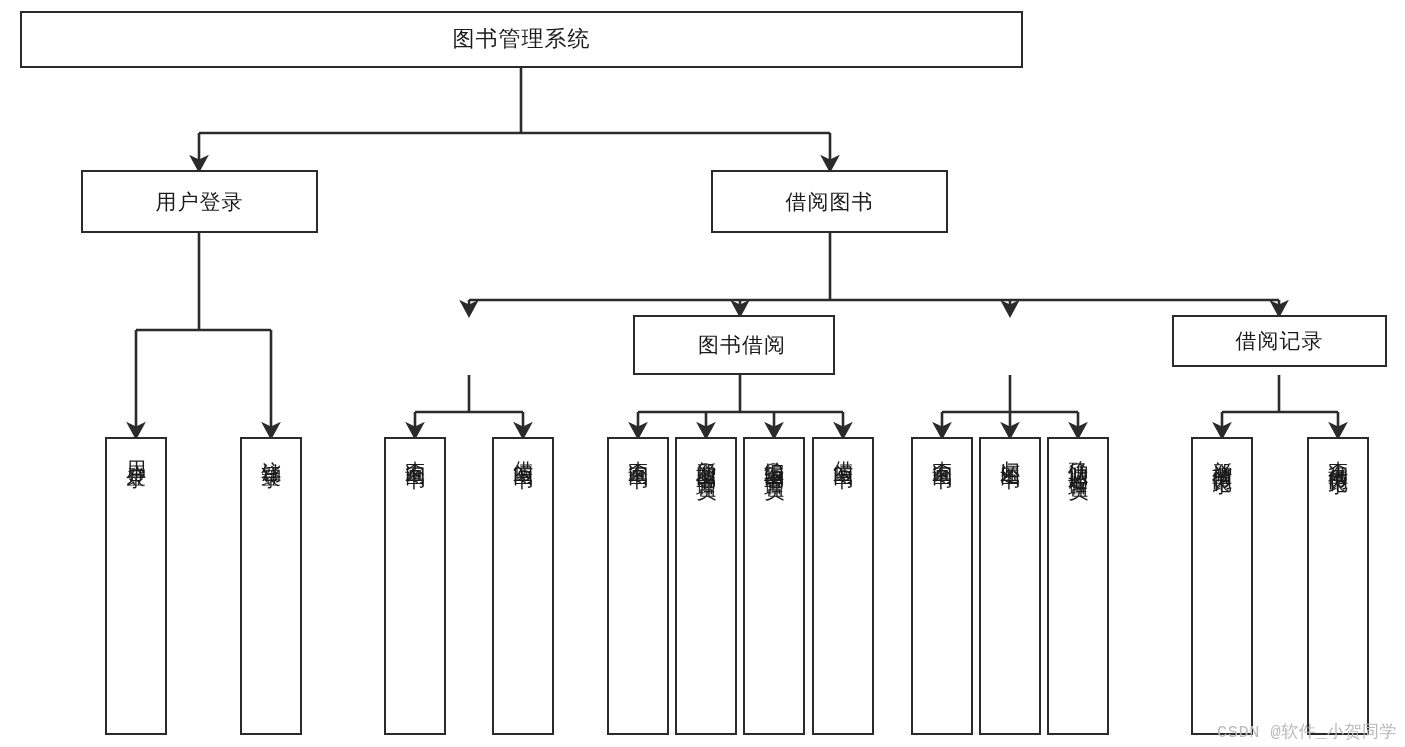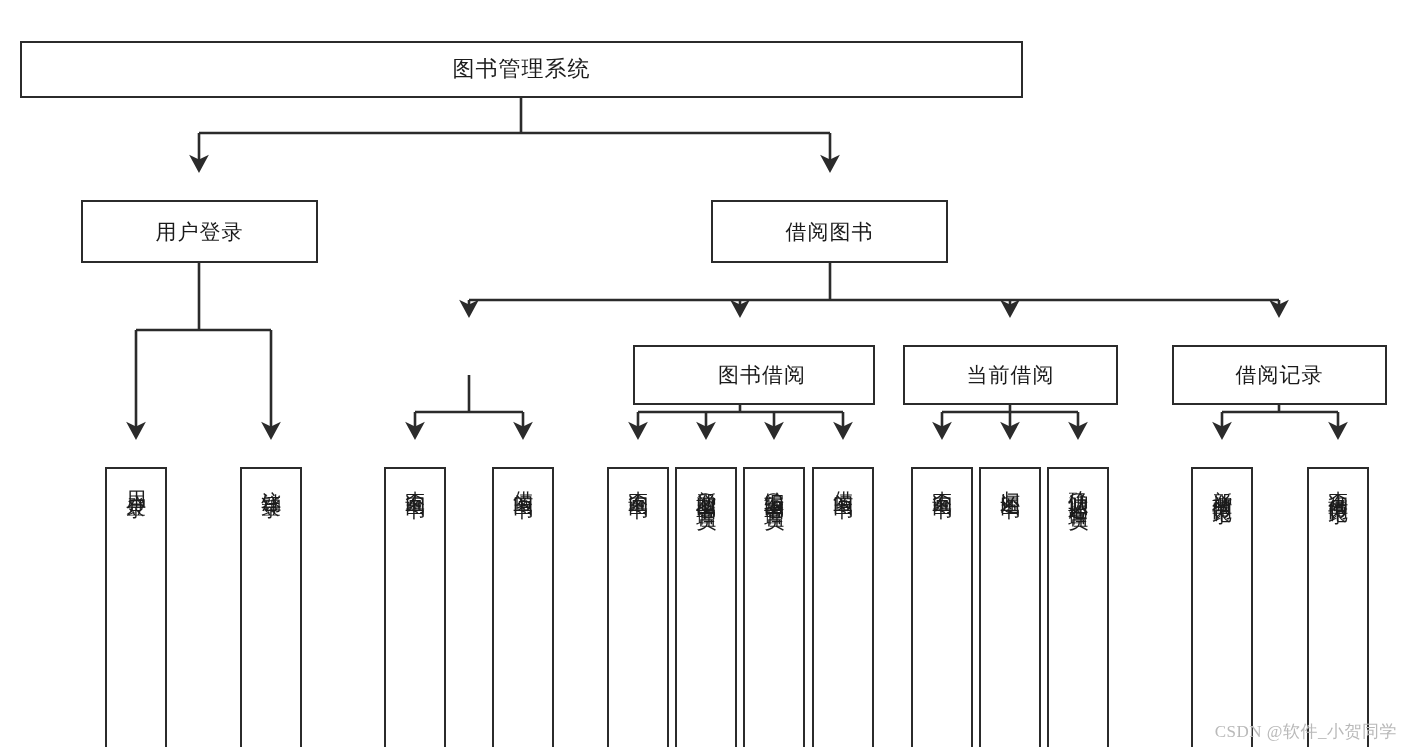--- a/index.html
+++ b/index.html
@@ -31,21 +31,20 @@
   }
   .node {
     position: absolute;
     box-sizing: border-box;
     background: #ffffff;
     border: 2.5px solid #2b2b2b;
     display: flex;
     align-items: center;
     justify-content: center;
     color: #1b1b1b;
-    margin-top: 30px;
   }
   .node-label {
     display: block;
     text-align: center;
     white-space: nowrap;
     letter-spacing: 1px;
   }
   
   .node.h .node-label {
     font-size: 21px;
@@ -69,21 +68,21 @@
     white-space: nowrap;
   }
   .watermark {
     position: absolute;
     right: 8px;
     bottom: 4px;
     font-size: 17px;
     color: #b9b9b9;
     white-space: nowrap;
     letter-spacing: 0.5px;
-    font-family: Liberation Serif, serif;
+    font-family: Liberation Mono, monospace;
   }
 </style>
 </head>
 <body>
 
 <div id="diagram-root">
 
   <svg id="edge-layer" width="1405" height="747" viewBox="0 0 1405 747" xmlns="http://www.w3.org/2000/svg">
     <defs>
       <marker id="arrowhead" markerWidth="9" markerHeight="9" refX="3.2" refY="4.2" orient="auto" markerUnits="strokeWidth">
@@ -138,27 +137,24 @@
     <span class="node-label">图书管理系统</span>
   </div>
 
   <div class="node h" style="left:81px; top:170px; width:237px; height:63px;">
     <span class="node-label">用户登录</span>
   </div>
   <div class="node h" style="left:711px; top:170px; width:237px; height:63px;">
     <span class="node-label">借阅图书</span>
   </div>
 
-  <div class="node h" style="left:633px; top:315px; width:242px; height:60px;padding-left:16px;">
+  <div class="node h" style="left:633px; top:315px; width:202px; height:60px;padding-left:16px;">
     <span class="node-label">图书借阅</span>
   </div>
-  <div class="node h" style="left:903px; top:315px; width:215px; height:60px;">
-    <span class="node-label">当前借阅</span>
-  </div>
-  <div class="node h" style="left:1172px; top:315px; width:215px; height:60px;">
+  <div class="node h" style="left:1172px; top:315px; width:215px; height:52px;">
     <span class="node-label">借阅记录</span>
   </div>
 
   <div class="node v" style="left:105px; top:437px; width:62px; height:298px;">
     <span class="node-label">用户登录</span>
   </div>
   <div class="node v" style="left:240px; top:437px; width:62px; height:298px;">
     <span class="node-label">注销登录</span>
   </div>
 

